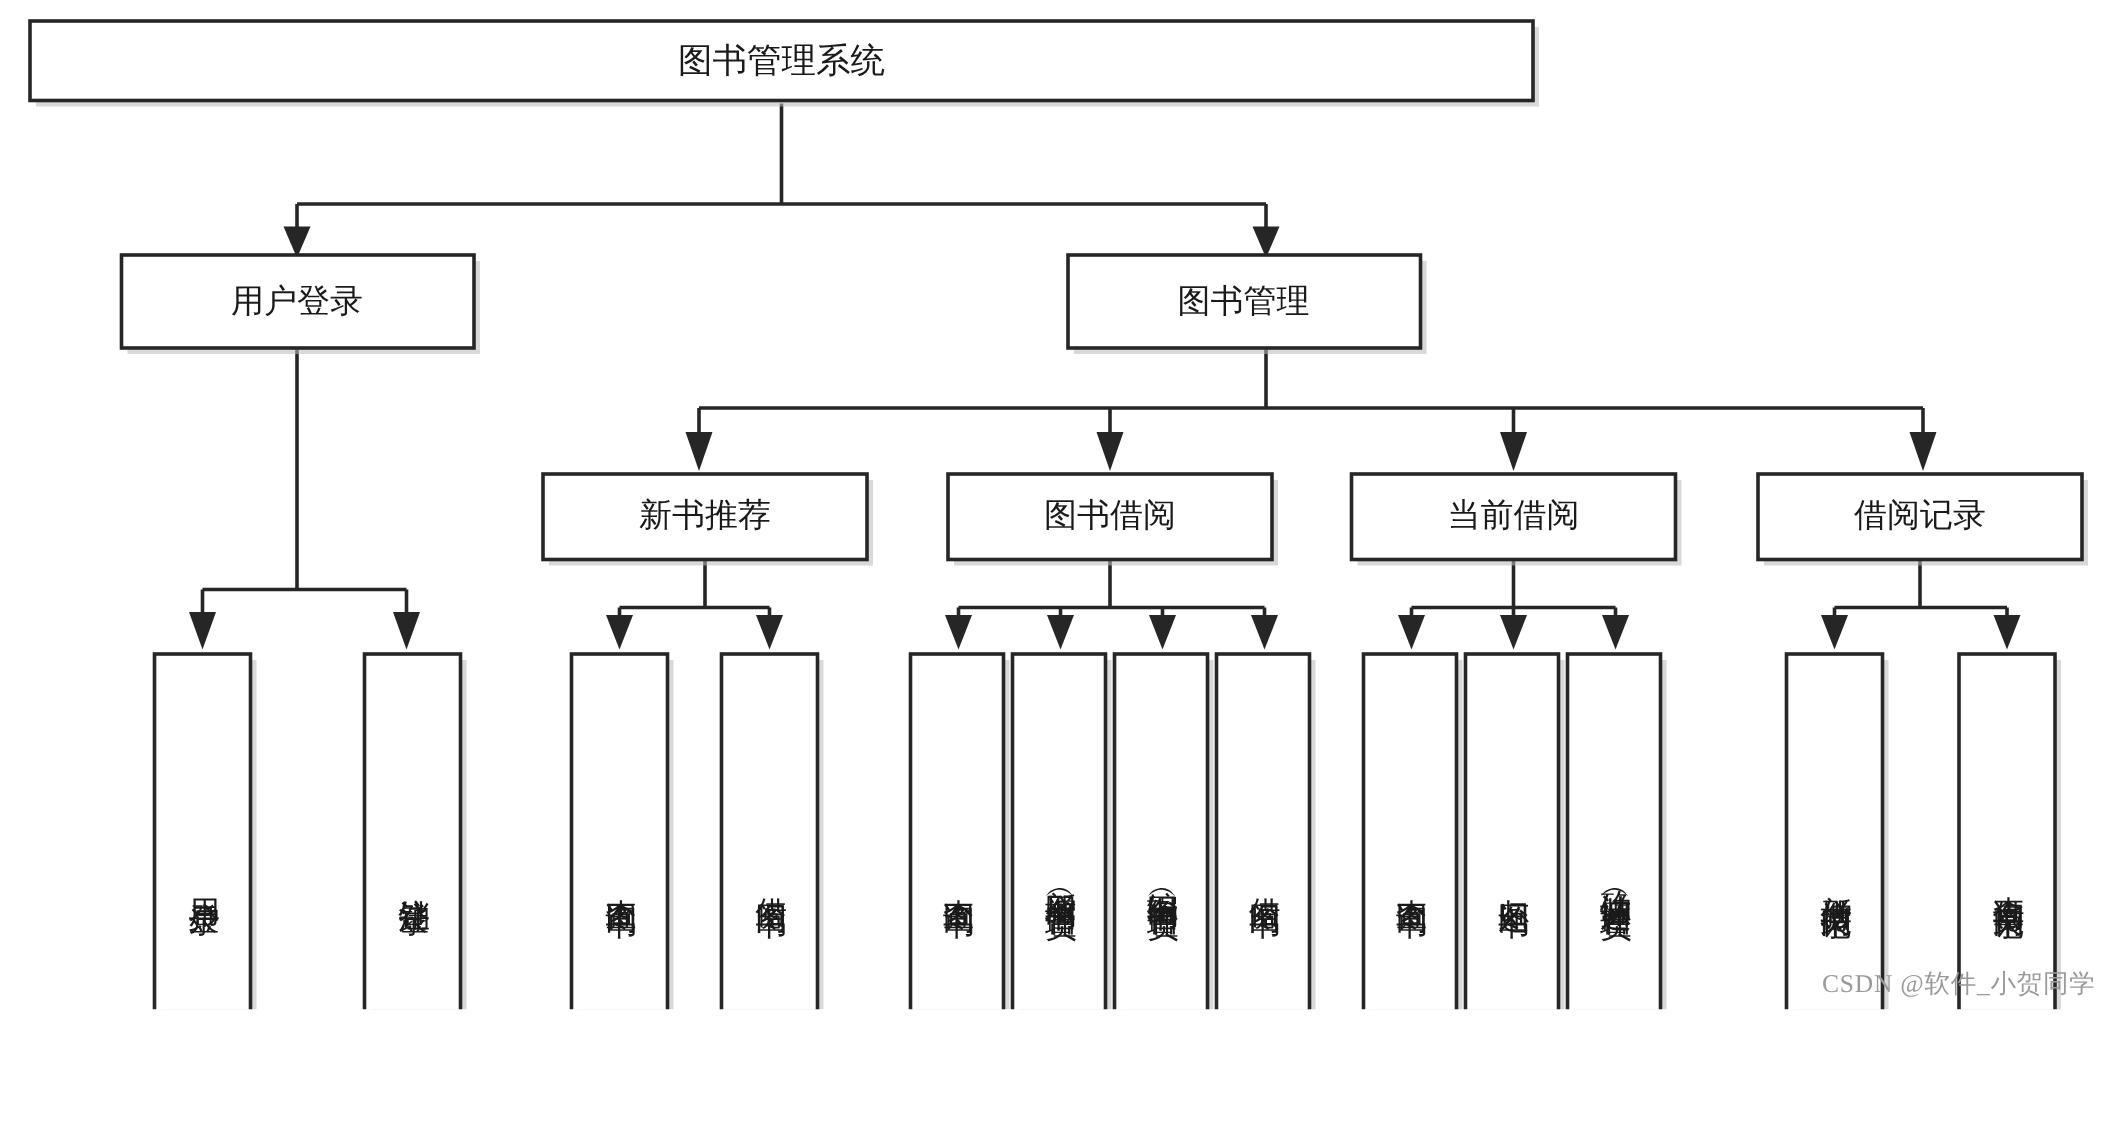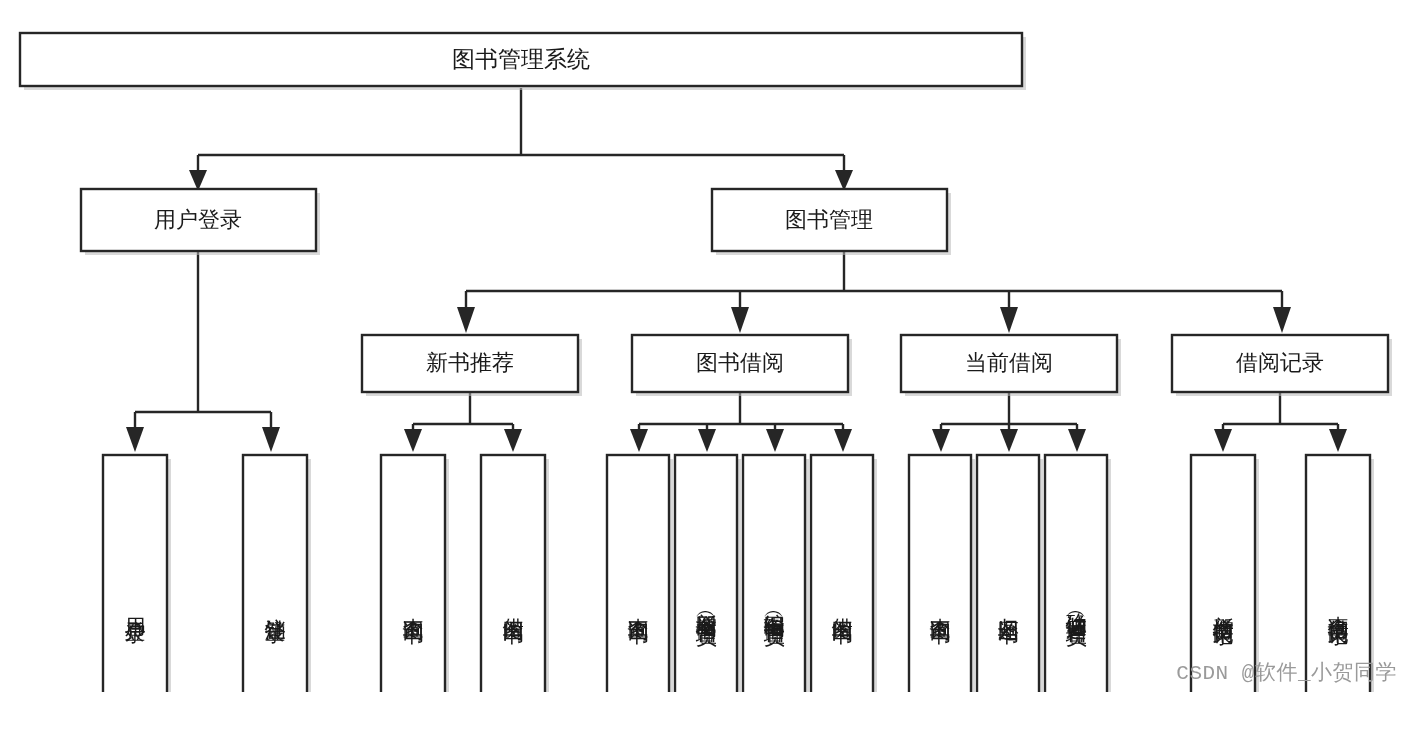--- a/index.html
+++ b/index.html
@@ -9,21 +9,20 @@
   }
   body {
     font-family: "Liberation Sans", "DejaVu Sans", sans-serif;
   }
   #diagram-root {
     position: relative;
     width: 1405px;
     height: 673px;
     background: #ffffff;
     overflow: hidden;
-    margin-top: 19px;
   }
   svg.diagram-canvas {
     position: absolute;
     left: 0;
     top: 0;
     width: 1405px;
     height: 747px;
   }
   .node-box {
     fill: #ffffff;
@@ -68,22 +67,22 @@
     font-size: 21px;
     line-height: 1.06;
     letter-spacing: 2px;
     color: #1a1a1a;
     white-space: nowrap;
   }
   .watermark {
     position: absolute;
     right: 8px;
     bottom: 6px;
-    font-family: Liberation Mono, monospace;
-    font-size: 21px;
+    font-family: Liberation Serif, serif;
+    font-size: 17px;
     color: #9a9a9a;
     letter-spacing: 0.5px;
     user-select: none;
   }
 </style>
 </head>
 <body>
 
 <div id="diagram-root">
 

